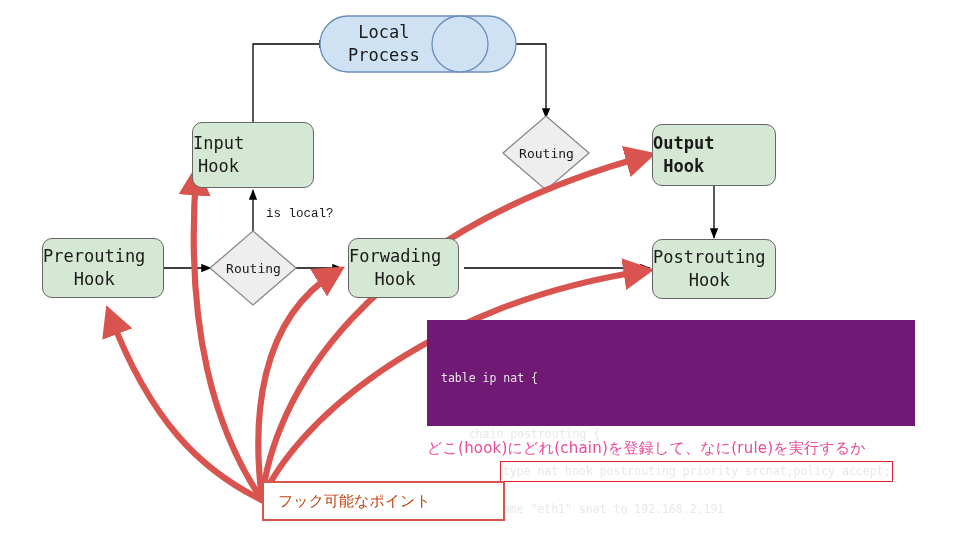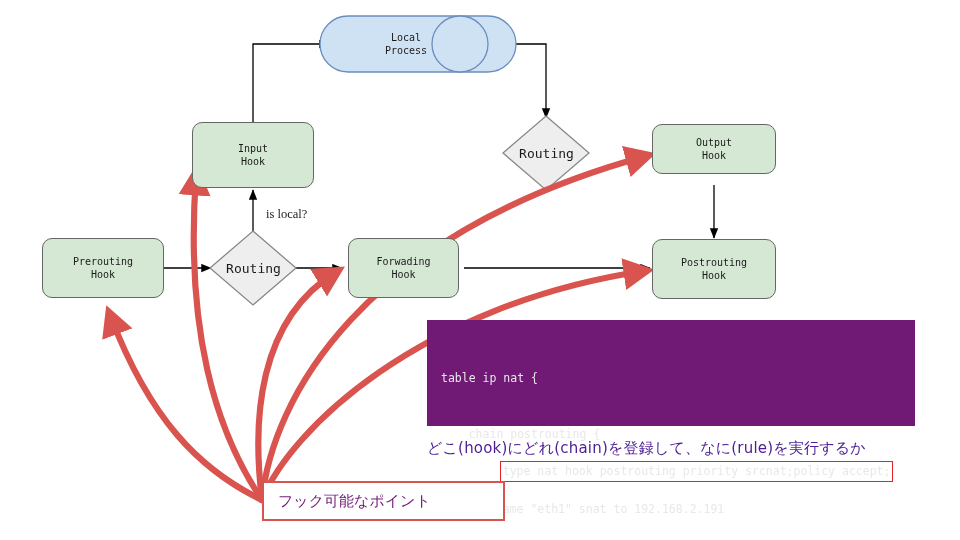--- a/index.html
+++ b/index.html
@@ -2,43 +2,43 @@
 <html><head>
 <meta charset="utf-8">
 <style>
   html,body{margin:0;padding:0;background:#ffffff;}
   body{width:960px;height:540px;overflow:hidden;
        font-family:"DejaVu Sans Mono","Liberation Mono",monospace;}
   #stage{position:relative;width:960px;height:540px;background:#fff;}
   svg.layer{position:absolute;left:0;top:0;width:960px;height:540px;}
 
   .node{position:absolute;box-sizing:border-box;display:flex;
-        align-items:center;justify-content:center;text-align:center;
+        align-items:center;text-align:center;
         font-family:"DejaVu Sans Mono","Liberation Mono",monospace;
-        font-size:10px;color:#1a1a1a;line-height:1.35;white-space:pre-line;}
+        font-size:17px;color:#1a1a1a;line-height:1.35;white-space:pre-line;}
   .hookbox{background:#d5e8d4;border:1.4px solid #666666;border-radius:10px;}
   .diamond-label{position:absolute;display:flex;align-items:center;
         justify-content:center;font-size:13px;color:#1a1a1a;
         font-family:"DejaVu Sans Mono","Liberation Mono",monospace;}
   .plain-label{position:absolute;font-size:12.5px;color:#1a1a1a;
-        font-family:Liberation Serif, serif;}
+        font-family:Liberation Mono, monospace;}
 
   .codeblock{position:absolute;background:#701a75;box-sizing:border-box;
         padding:12px 0 12px 14px;color:#e8e8e8;font-size:11.5px;
         line-height:1.62;font-family:"DejaVu Sans Mono","Liberation Mono",monospace;
         white-space:pre;}
   .code-line{position:relative;display:block;}
   .code-line.hl{outline:1.4px solid #e8202a;outline-offset:0px;
         display:inline-block;padding:0 2px;margin-left:-2px;}
 
   .jp{font-family:"DejaVu Sans","Liberation Sans",sans-serif;}
-  .caption{position:absolute;font-size:15px;color:#4c1d95;letter-spacing:.2px;}
+  .caption{position:absolute;font-size:15px;color:#ec4899;letter-spacing:.2px;}
   .redbox{position:absolute;box-sizing:border-box;background:#fff;
         border:2.6px solid #d9534f;display:flex;align-items:center;
-        padding-left:14px;font-size:15px;color:#701a75;}
+        padding-left:14px;font-size:15px;color:#c2410c;}
 </style>
 </head>
 <body>
 
 <div id="stage">
 
   <svg class="layer">
     <defs>
       <marker id="ah" markerWidth="9" markerHeight="9" refX="7.5" refY="3.2" orient="auto" markerUnits="strokeWidth">
         <path d="M0,0 L8,3.2 L0,6.4 z" fill="#000"></path>
@@ -100,21 +100,21 @@
   <div class="node hookbox" style="left:192px;top:122px;width:122px;height:66px;">
     <span>Input
 Hook</span>
   </div>
 
   <div class="node hookbox" style="left:348px;top:238px;width:111px;height:60px;">
     <span>Forwading
 Hook</span>
   </div>
 
-  <div class="node hookbox" style="left:652px;top:124px;width:124px;height:50px;">
+  <div class="node hookbox" style="left:652px;top:124px;width:124px;height:62px;font-weight:bold;">
     <span>Output
 Hook</span>
   </div>
 
   <div class="node hookbox" style="left:652px;top:239px;width:124px;height:60px;">
     <span>Postrouting
 Hook</span>
   </div>
 
   <div class="node" style="left:348px;top:16px;width:116px;height:56px;">

